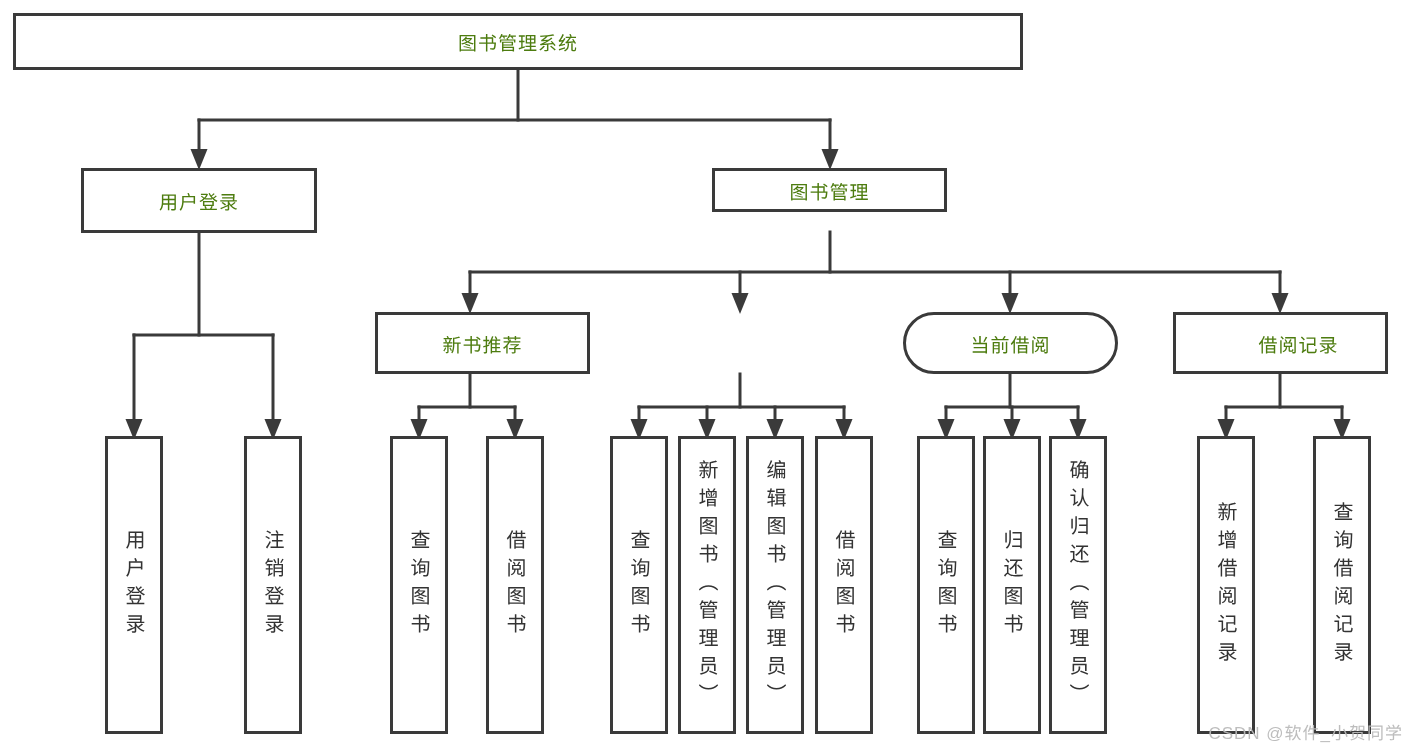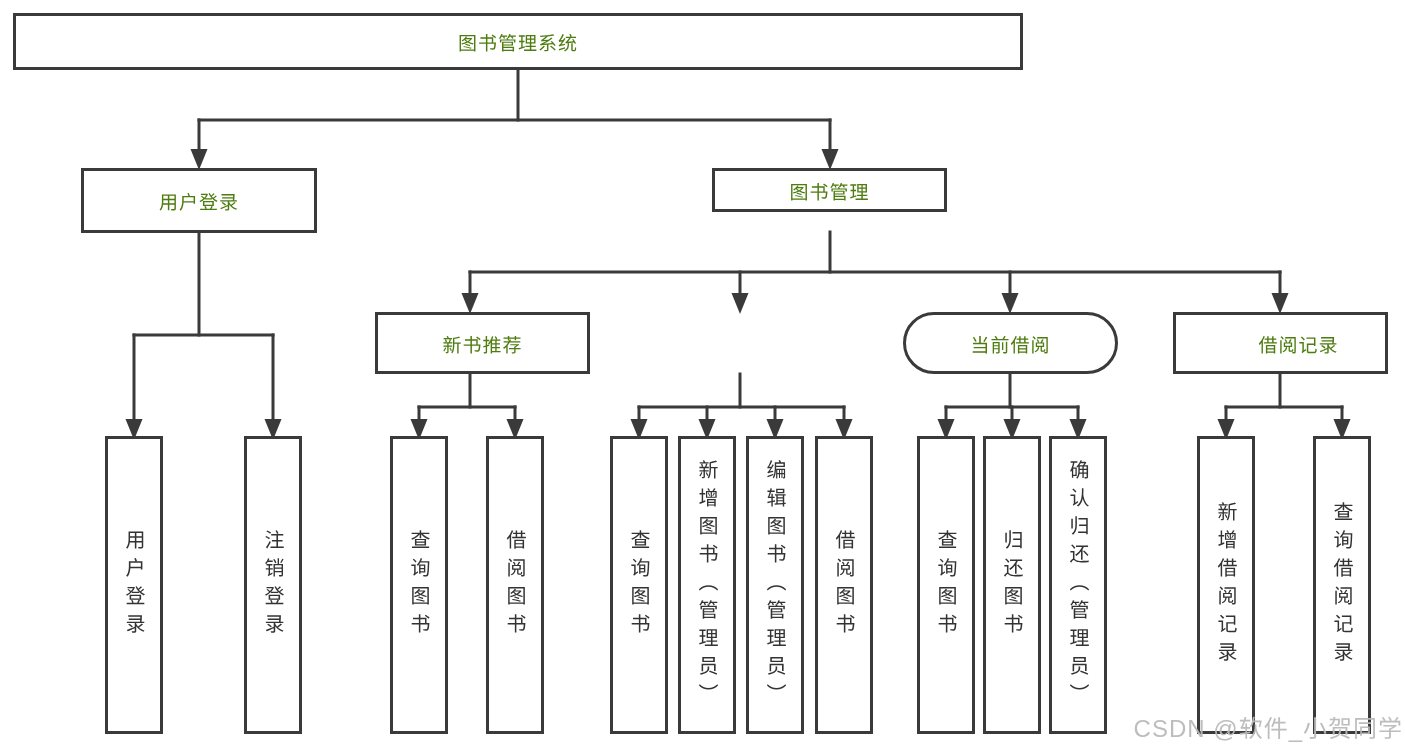--- a/index.html
+++ b/index.html
@@ -46,21 +46,21 @@
     text-orientation: mixed;
     font-size: 20px;
     line-height: 1;
     letter-spacing: 8px;
     white-space: nowrap;
   }
   .watermark {
     position: absolute;
     right: 2px;
     bottom: 3px;
-    font-size: 24px;
+    font-size: 17px;
     color: rgba(185, 185, 185, 0.95);
     letter-spacing: 1px;
     z-index: 10;
     margin-left: 32px;
   }
 </style>
 </head>
 <body>
 
 <div class="stage">

